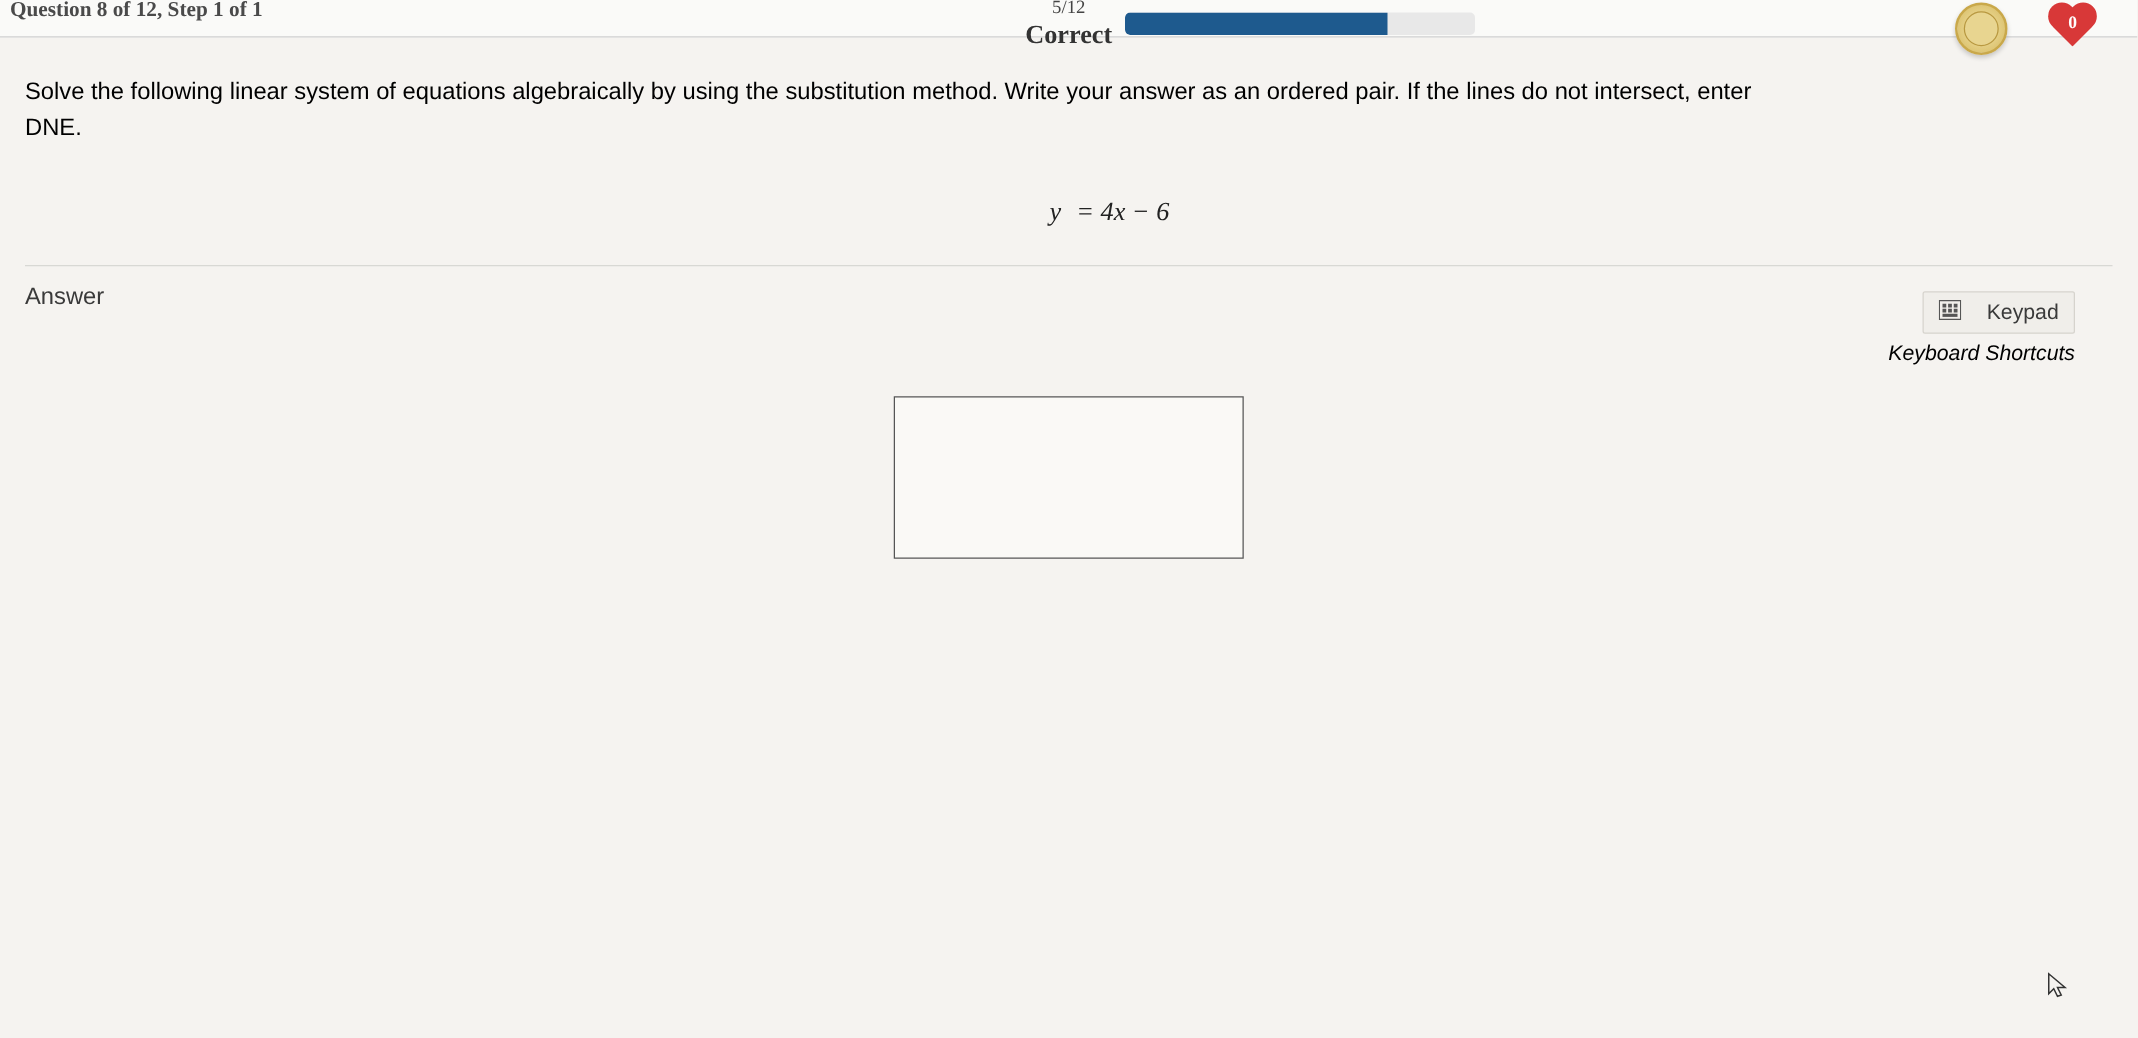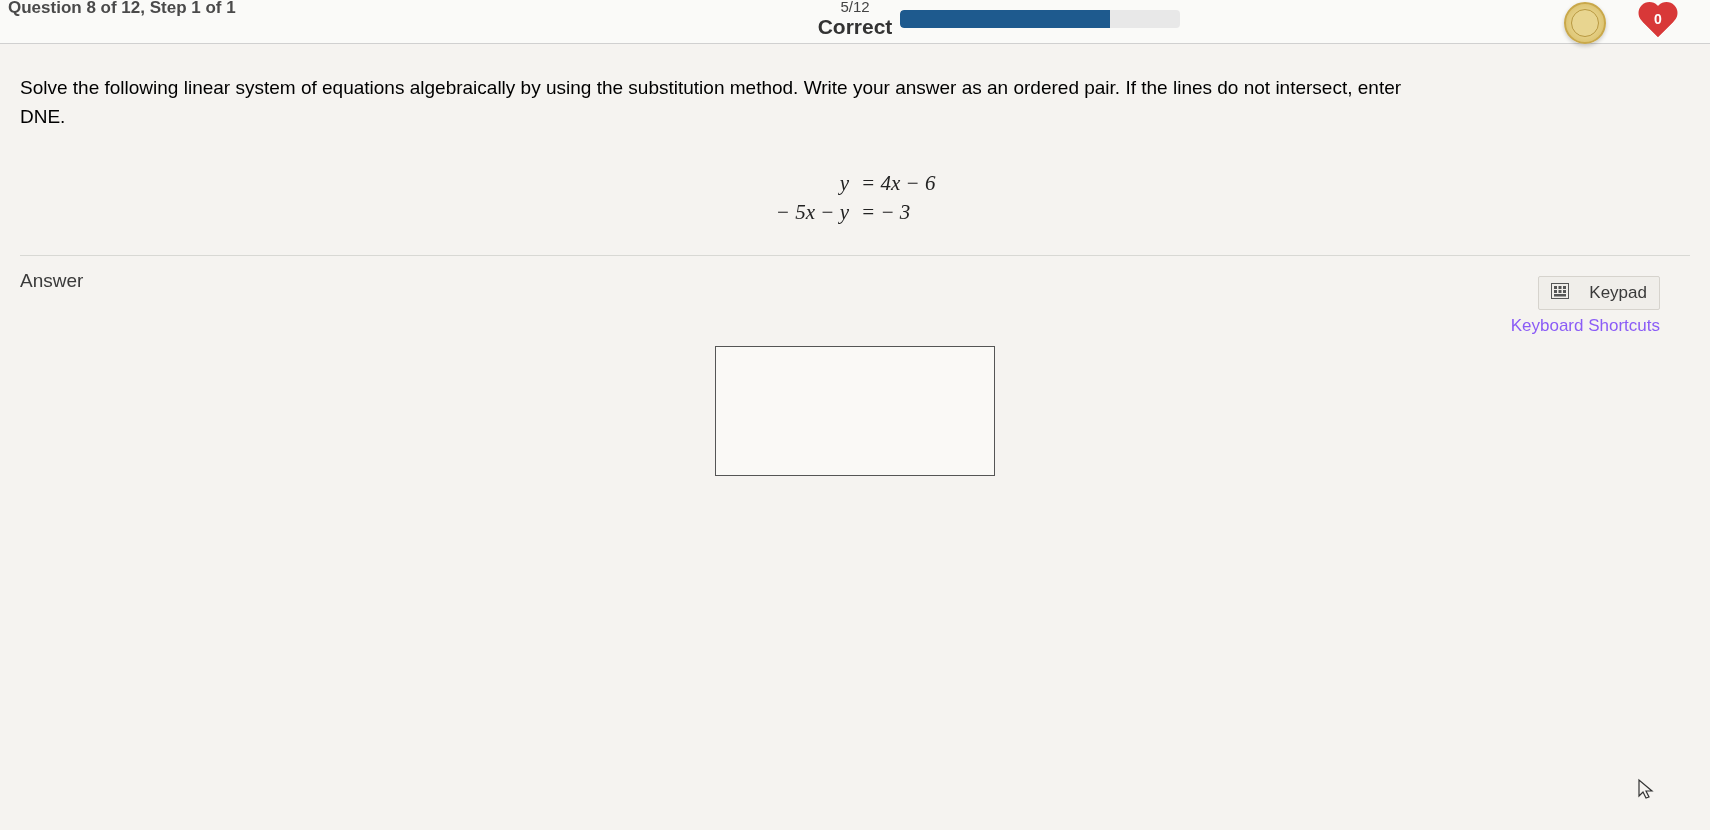--- a/index.html
+++ b/index.html
@@ -11,24 +11,25 @@
       font-family: "Segoe UI", Arial, sans-serif;
       background: #f5f3f0;
       width: 1710px;
       height: 830px;
       overflow: hidden;
       position: relative;
     }
     .header {
       display: flex;
       align-items: center;
-      height: 44px;
+      height: 30px;
       border-bottom: 1px solid #d0d0d0;
       position: relative;
       background: #fafaf8;
+      font-family: Liberation Serif, serif;
     }
     .header-left {
       font-size: 17px;
       font-weight: 600;
       color: #4a4a4a;
       padding-left: 8px;
       position: absolute;
       top: -2px;
     }
     .header-left .step-part {
@@ -161,20 +162,21 @@
     }
     .eq-right {
       width: 120px;
       text-align: left;
       padding-left: 6px;
       font-style: italic;
     }
     .answer-section {
       border-top: 1px solid #d8d8d4;
       position: relative;
+      padding-top: 14px;
     }
     .answer-label {
       font-size: 19px;
       color: #3a3a3a;
       position: absolute;
       left: 0;
       top: 14px;
     }
     .keypad-area {
       position: absolute;
@@ -193,23 +195,24 @@
       color: #3a3a3a;
       cursor: pointer;
       border-radius: 2px;
     }
     .keypad-icon-svg {
       width: 18px;
       height: 16px;
     }
     .shortcuts-link {
       font-size: 17px;
-      color: #8b5cf6;
+      color: #000000;
       margin-top: 6px;
       cursor: pointer;
+      font-style: italic;
     }
     .answer-input-wrap {
       display: flex;
       justify-content: center;
       margin-top: 90px;
     }
     .answer-input {
       width: 280px;
       height: 130px;
       border: 1px solid #555;
@@ -255,24 +258,20 @@
 <div class="question-body">
   <p class="prompt-text">
     <span>Solve the following linear system of equations algebraically by using the substitution method. Write your answer as an ordered pair. If the lines do not intersect, enter </span><br>
     <span class="dne">DNE.</span>
   </p>
 
   <div class="equations">
     <div class="eq-row">
       <span class="eq-left">y</span>
       <span class="eq-right">= 4x − 6</span>
-    </div>
-    <div class="eq-row">
-      <span class="eq-left">− 5x − y</span>
-      <span class="eq-right">= − 3</span>
     </div>
   </div>
 
   <div class="answer-section">
     <div class="answer-label">Answer</div>
 
     <div class="keypad-area">
       <button class="keypad-button">
         <svg class="keypad-icon-svg" viewBox="0 0 18 16">
           <rect x="0.5" y="0.5" width="17" height="15" fill="none" stroke="#555" stroke-width="1"></rect>

